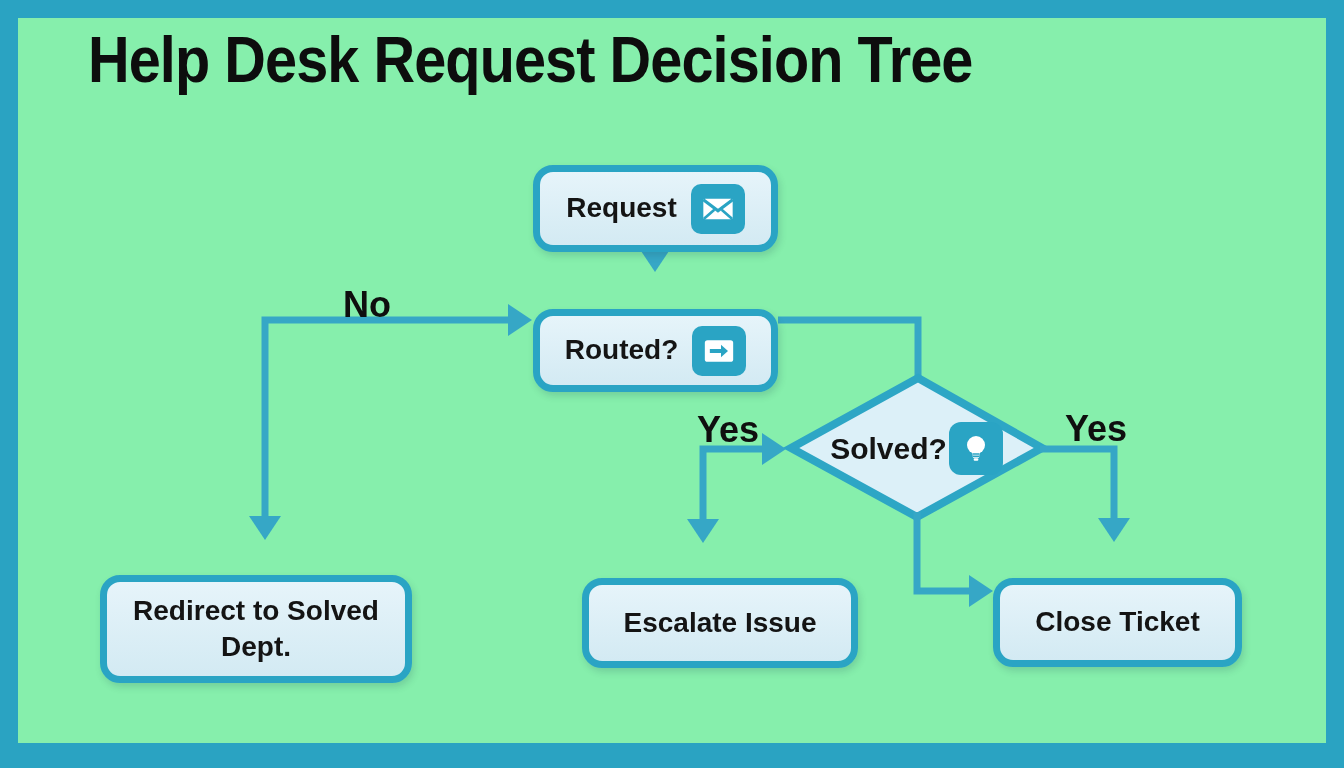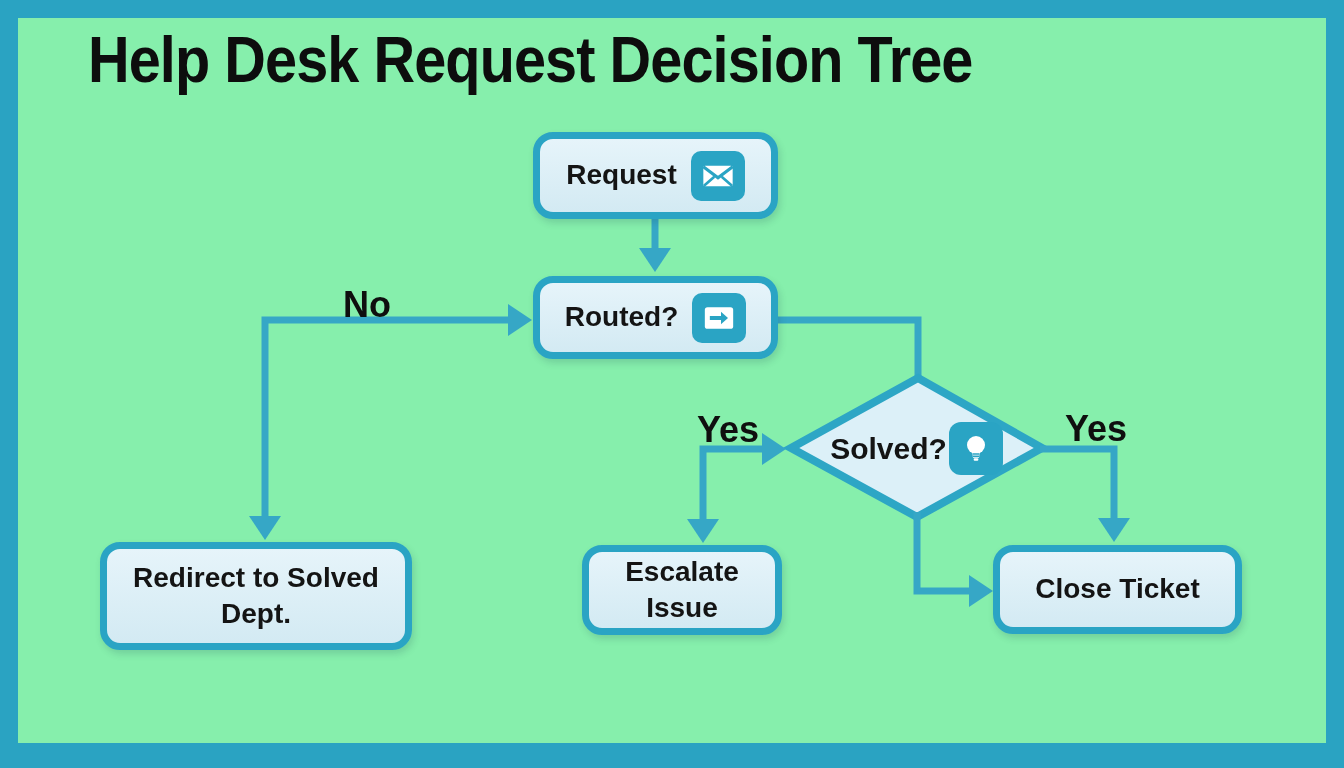--- a/index.html
+++ b/index.html
@@ -47,26 +47,27 @@
     box-shadow: 2px 4px 7px rgba(30, 70, 85, 0.18);
     display: flex;
     align-items: center;
     justify-content: center;
     gap: 14px;
     color: #141414;
     font-weight: bold;
     font-size: 28px;
     text-align: center;
     line-height: 1.3;
+    margin-top: 33px;
   }
 
   .node-request  { left: 533px; top: 132px; width: 245px; height: 87px; }
   .node-routed   { left: 533px; top: 276px; width: 245px; height: 83px; }
   .node-redirect { left: 100px; top: 542px; width: 312px; height: 108px; padding: 0 24px; }
-  .node-escalate { left: 582px; top: 545px; width: 200px; height: 90px; }
+  .node-escalate { left: 582px; top: 545px; width: 276px; height: 90px; }
   .node-close    { left: 993px; top: 545px; width: 249px; height: 89px; }
 
   .diamond-content {
     position: absolute;
     left: 791px; top: 380px; width: 251px; height: 137px;
     display: flex;
     align-items: center;
     justify-content: center;
     gap: 2px;
     color: #141414;

